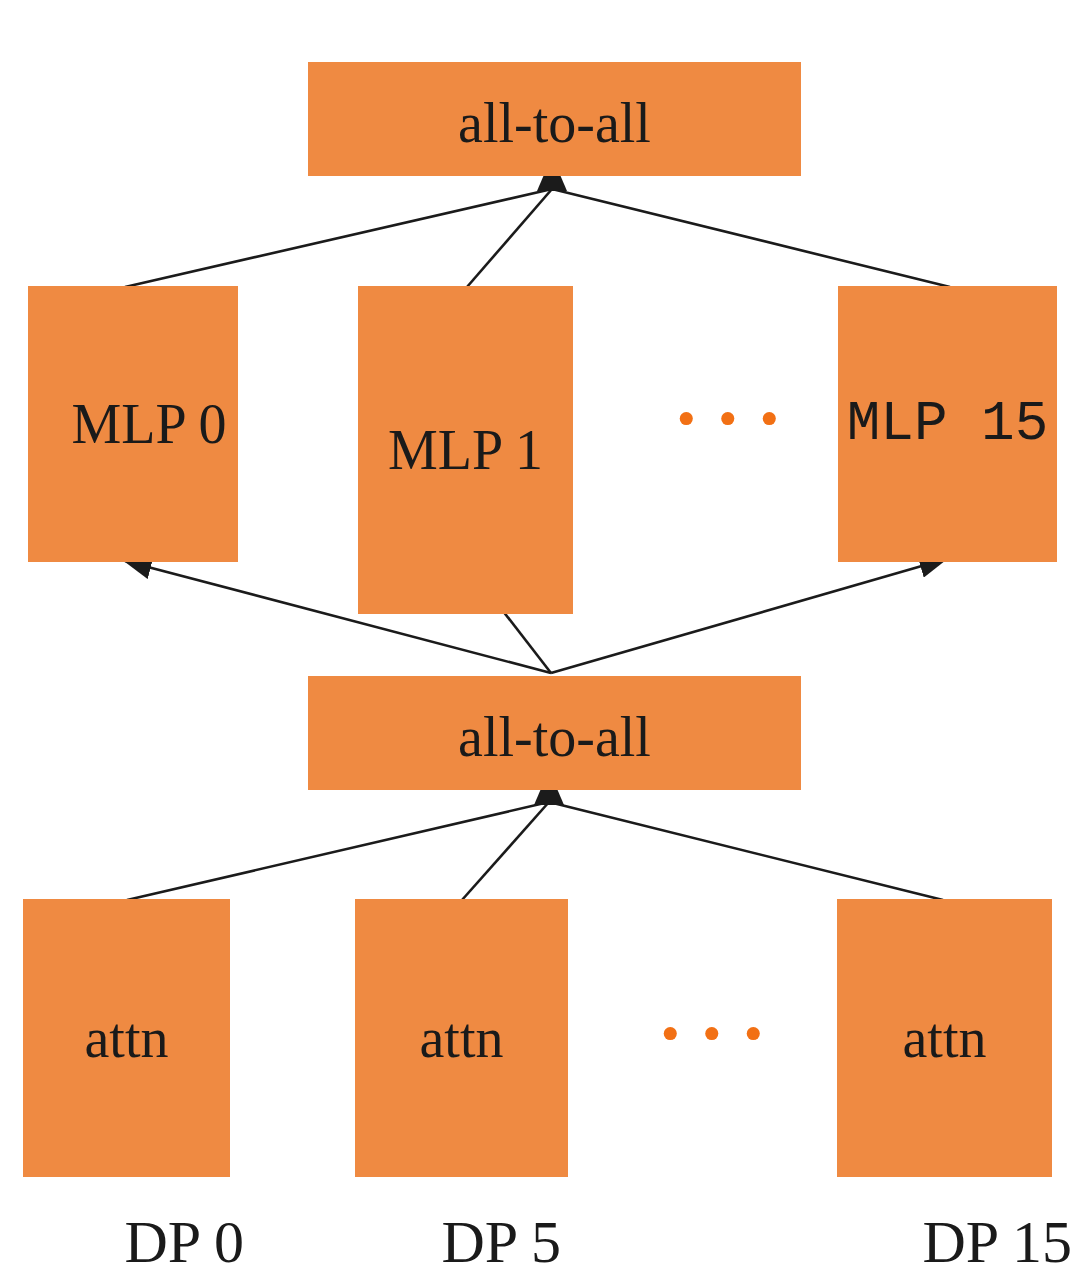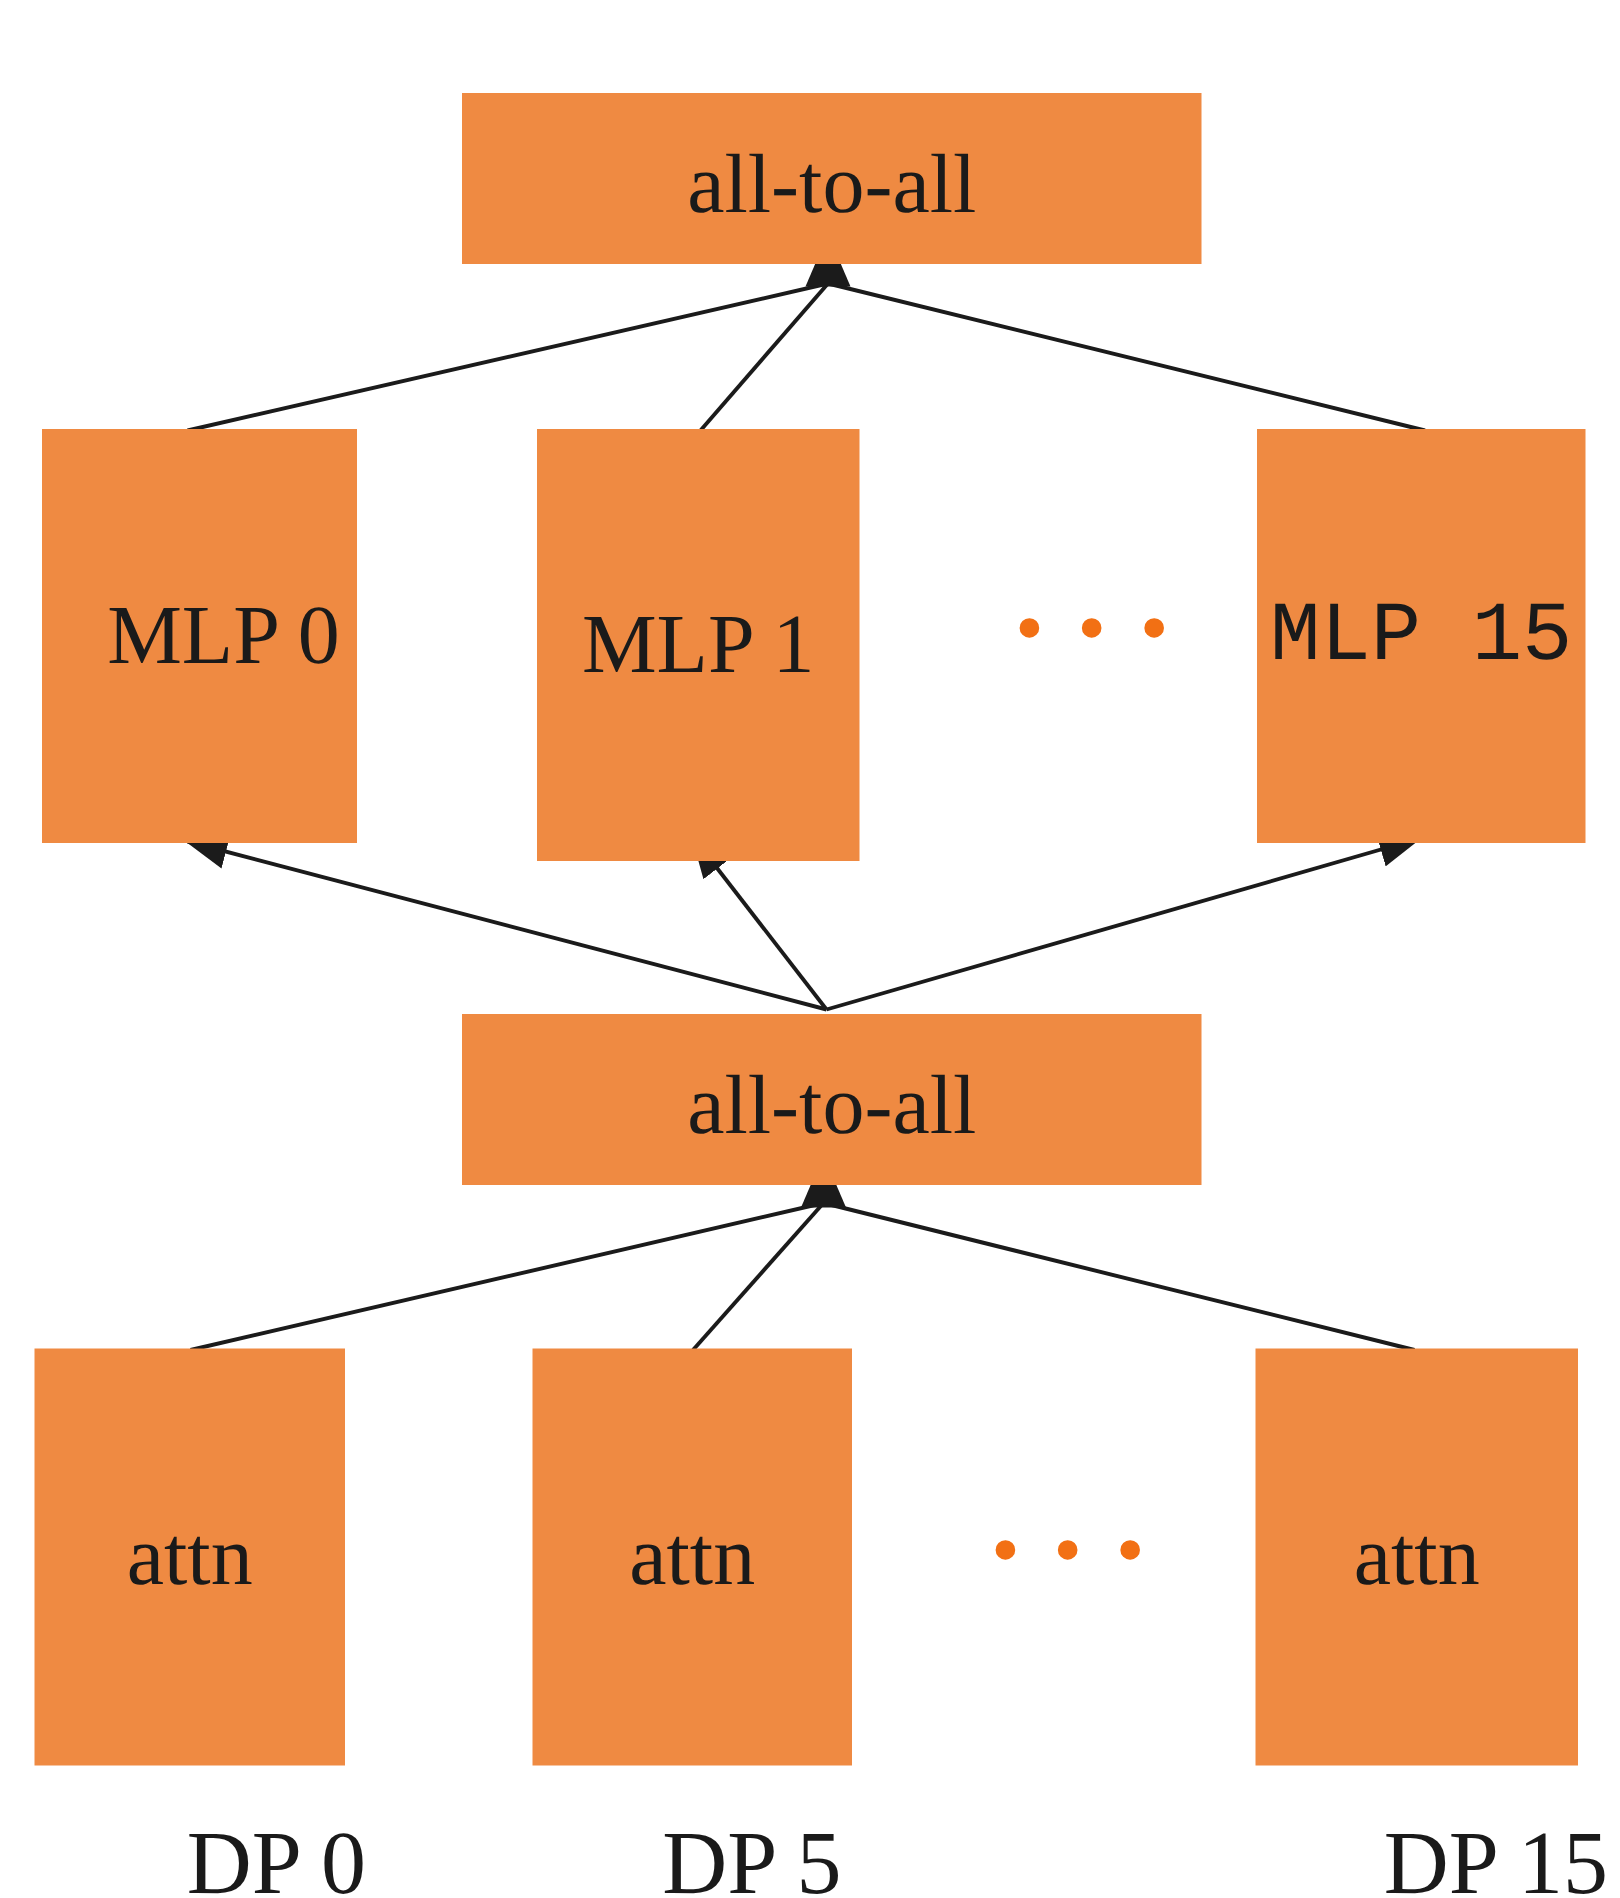--- a/index.html
+++ b/index.html
@@ -37,21 +37,21 @@
   .node .label {
     color: var(--label);
     font-size: 56px;
     line-height: 1;
     white-space: nowrap;
   }
   .a2a { padding-top: 8px; }
   .a2a-top  { left: 308px; top: 18px;  width: 493px; height: 114px; }
   .a2a-mid  { left: 308px; top: 632px; width: 493px; height: 114px; }
   .mlp-0    { left: 28px;  top: 242px; width: 210px; height: 276px; padding-left: 32px; }
-  .mlp-1    { left: 358px; top: 242px; width: 215px; height: 288px; }
+  .mlp-1    { left: 358px; top: 242px; width: 215px; height: 328px; }
   .mlp-15   { left: 838px; top: 242px; width: 219px; height: 276px; font-family: Liberation Mono, monospace; }
   .attn-0   { left: 23px;  top: 855px; width: 207px; height: 278px; }
   .attn-1   { left: 355px; top: 855px; width: 213px; height: 278px; }
   .attn-15  { left: 837px; top: 855px; width: 215px; height: 278px; }
   .dots {
     position: absolute;
     width: 120px;
     text-align: center;
     color: var(--dot-fill);
     font-size: 45px;

